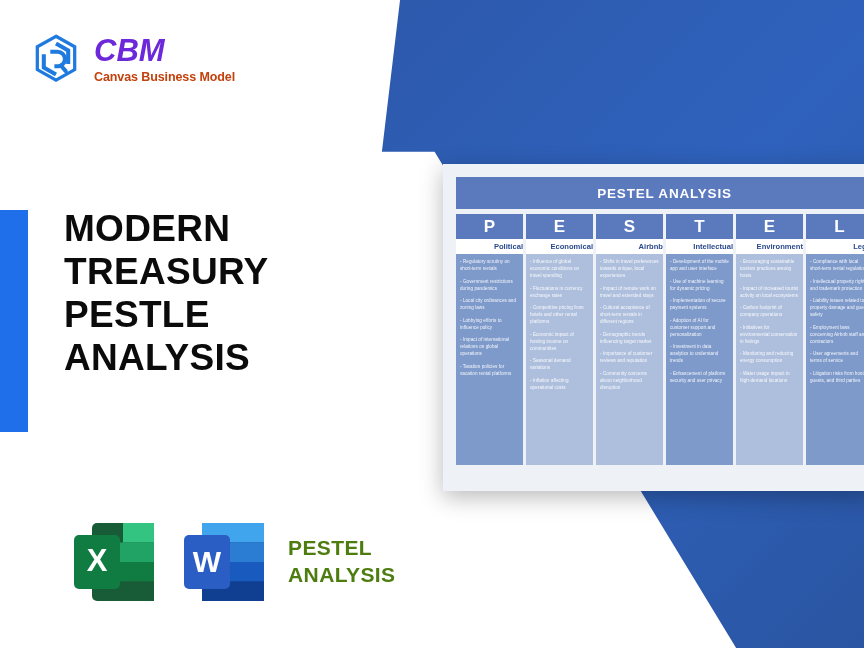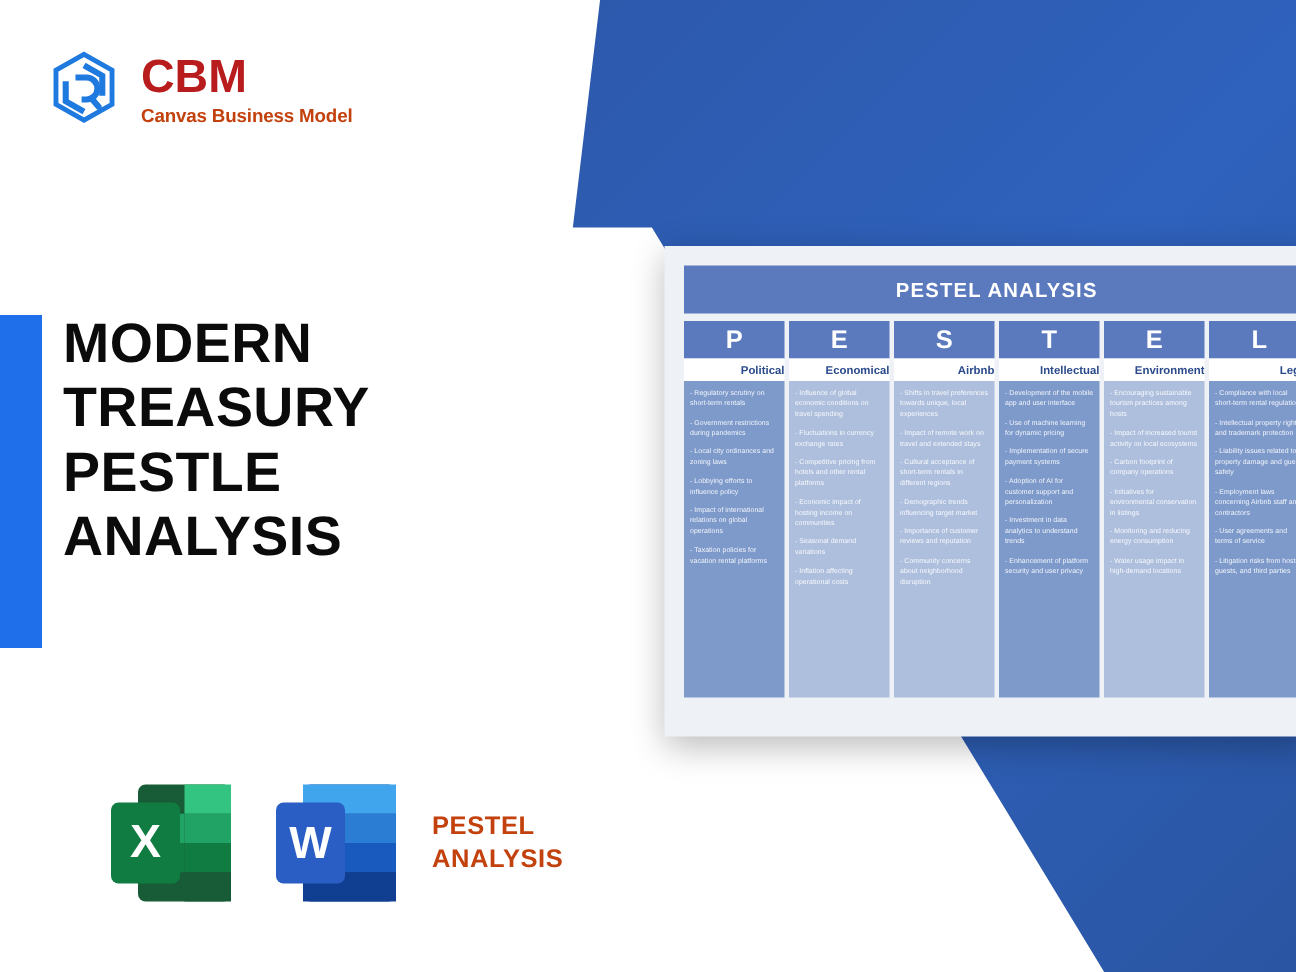--- a/index.html
+++ b/index.html
@@ -60,35 +60,36 @@
     display: flex;
     align-items: center;
     gap: 12px;
     z-index: 3;
   }
   .logo-mark { width: 52px; height: 52px; display: block; }
   .logo-text-block { display: flex; flex-direction: column; line-height: 1; }
   .logo-cbm {
     font-size: 31px;
     font-weight: bold;
-    color: #b91c1c;
+    color: #6d28d9;
     letter-spacing: 0px;
+    font-style: italic;
   }
   .logo-sub {
     font-size: 12.5px;
     font-weight: bold;
     color: #c2410c;
     margin-top: 5px;
     letter-spacing: -0.1px;
   }
 
   
   .doc-title {
     position: absolute;
-    left: 42px;
+    left: 64px;
     top: 208px;
     width: 350px;
     z-index: 3;
     font-size: 37px;
     font-weight: bold;
     line-height: 1.16;
     color: #0b0b0b;
     letter-spacing: 0.3px;
   }
 
@@ -98,24 +99,24 @@
     left: 70px;
     top: 515px;
     display: flex;
     align-items: center;
     z-index: 3;
   }
   .excel-icon, .word-icon { position: relative; width: 90px; height: 93px; }
   .word-icon { margin-left: 20px; }
   .office-label {
     margin-left: 18px;
-    font-size: 17px;
+    font-size: 21px;
     font-weight: bold;
     line-height: 1.25;
-    color: #c2410c;
+    color: #4d7c0f;
     letter-spacing: 0.4px;
   }
 
   
   .pestel-card {
     position: absolute;
     left: 443px;
     top: 164px;
     width: 430px;
     height: 327px;

